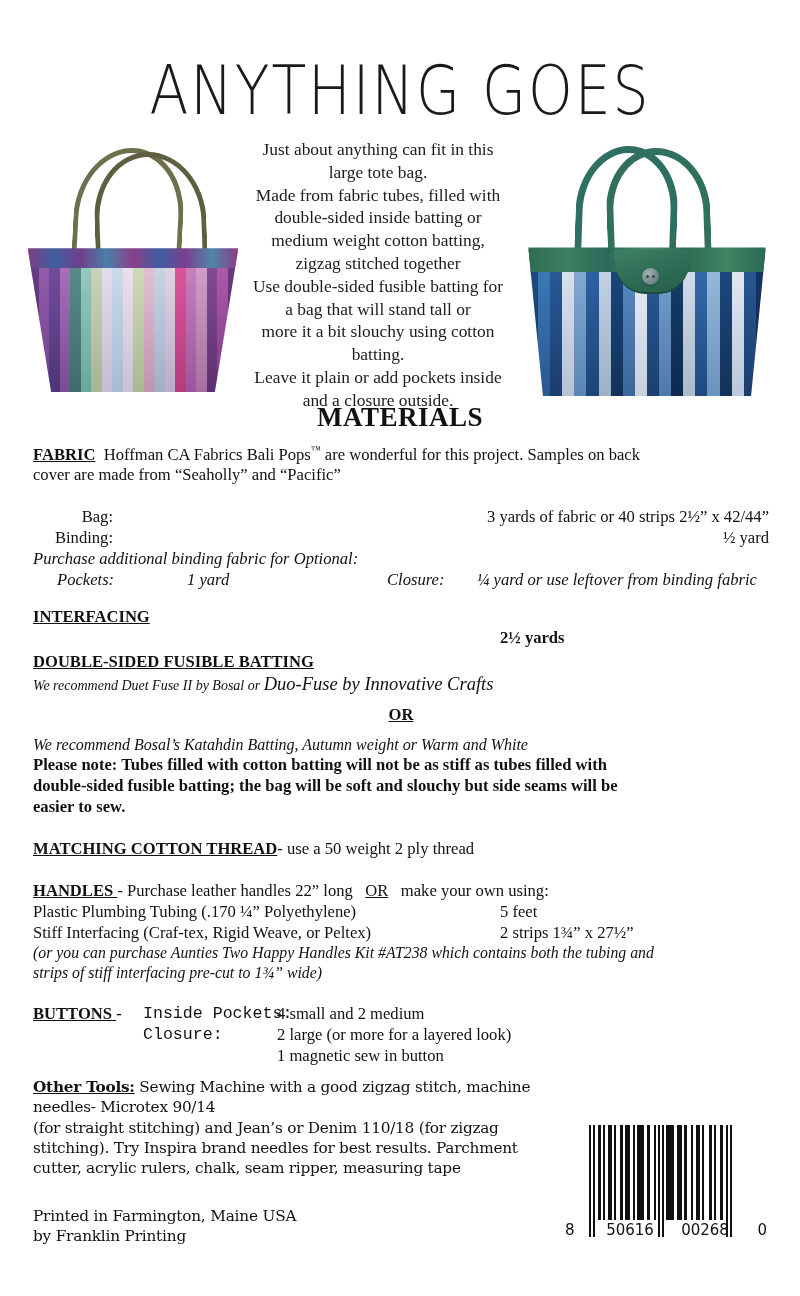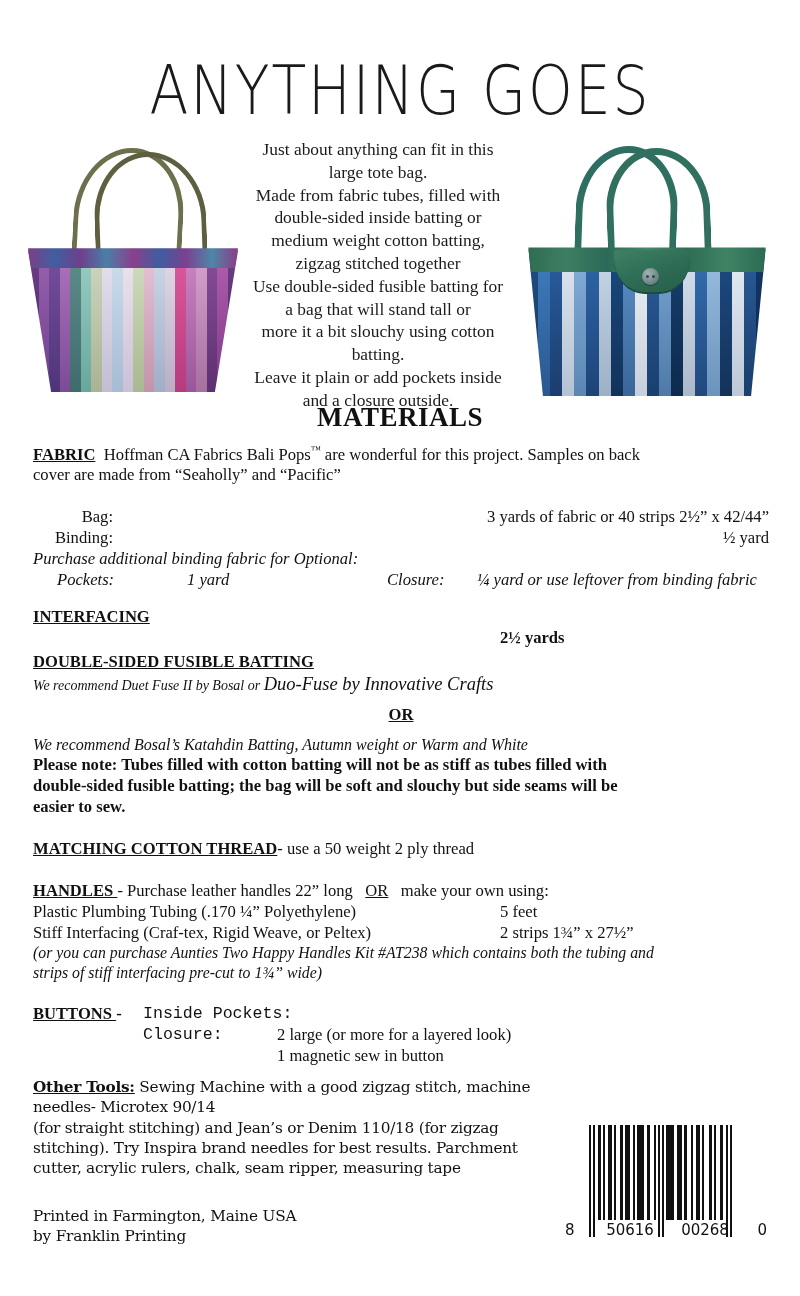--- a/index.html
+++ b/index.html
@@ -389,20 +389,21 @@
     <div class="i" style="font-size:15.8px">(or you can purchase Aunties Two Happy Handles Kit #AT238 which contains both the tubing and</div>
     <div class="i" style="font-size:15.8px">strips of stiff interfacing pre-cut to 1¾” wide)</div>
   </div>
 
   <div class="gap-l"></div>
 
   <div class="blk">
     <div class="btn-row">
       <span class="k0"><span class="b u">BUTTONS </span><span class="b">-</span></span>
       <span class="k1">Inside Pockets:</span>
+      <span class="k2">4 small and 2 medium</span>
     </div>
     <div class="btn-row">
       <span class="k0"></span>
       <span class="k1">Closure:</span>
       <span class="k2">2 large (or more for a layered look)</span>
     </div>
     <div class="btn-row">
       <span class="k0"></span>
       <span class="k1"></span>
       <span class="k2">1 magnetic sew in button</span>

